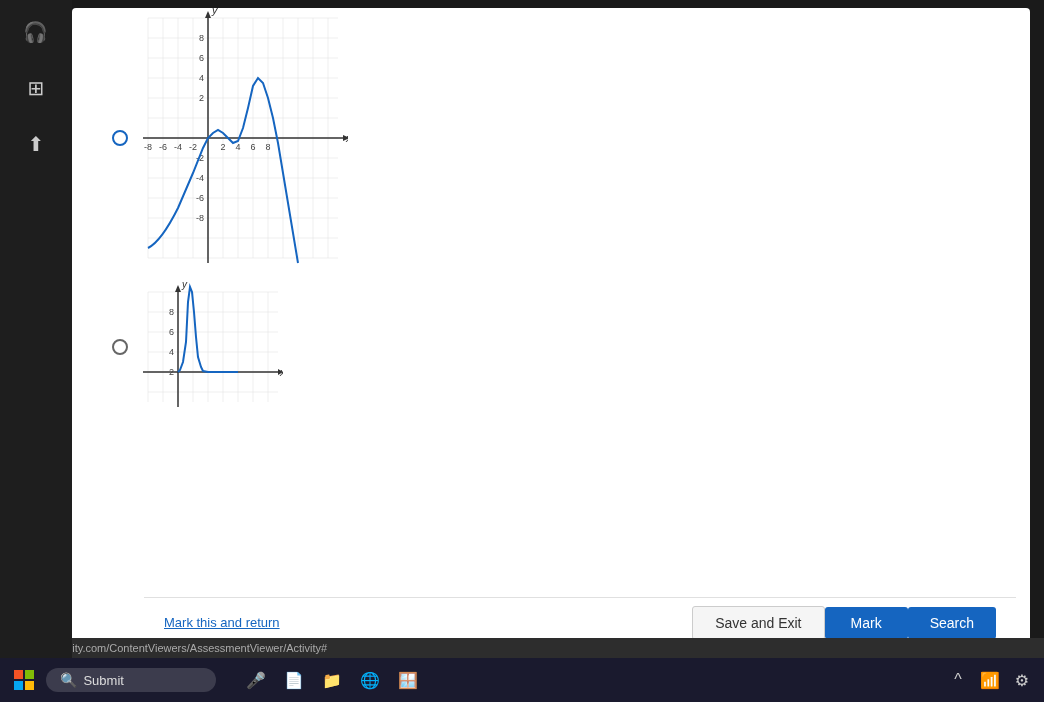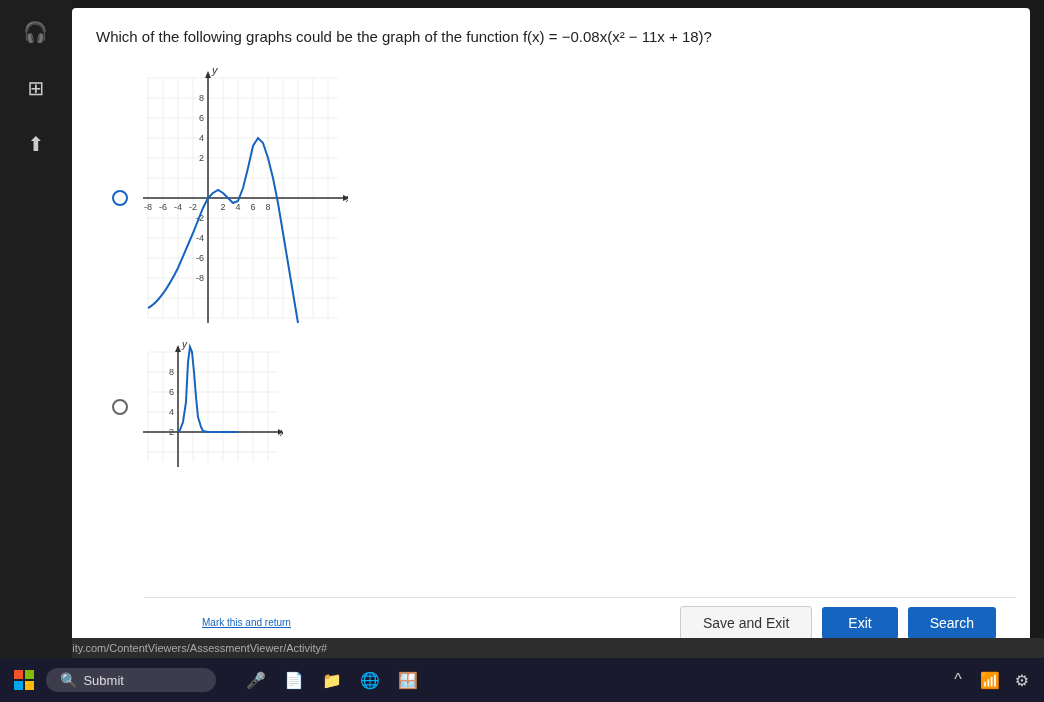--- a/index.html
+++ b/index.html
@@ -97,29 +97,28 @@
       background: #ffffff;
       border-top: 1px solid #e0e0e0;
       display: flex;
       align-items: center;
       justify-content: space-between;
       padding: 0 20px;
     }
 
     .mark-link {
       color: #1565c0;
-      font-size: 10px;
+      font-size: 13px;
       text-decoration: underline;
       cursor: pointer;
-      margin-left: 38px;
     }
 
     .btn-group {
       display: flex;
-      gap: 10px;
+      gap: 0;
       align-items: center;
     }
 
     .btn-save-exit {
       padding: 8px 22px;
       border: 1px solid #ccc;
       background: #f5f5f5;
       font-size: 14px;
       color: #333;
       cursor: pointer;
@@ -279,23 +278,20 @@
   <div class="sidebar-icon">
     ⊞
   </div>
   <div class="sidebar-icon">
     ⬆
   </div>
 </div>
 
 <div class="main-content">
 
-  <div class="question-area">
-    <span class="question-text">Which of the following graphs could be the graph of the function f(x) = −0.08x(x² − 11x + 18)?</span>
-  </div>
 
   <div class="graphs-area">
 
     <div class="graph-option">
       <div class="radio-btn" style="border-color:#1565c0; background: white;">
       </div>
 
       <svg class="graph-svg" width="210" height="260" viewBox="0 0 210 260">
 
         <line class="grid-line" x1="10" y1="10" x2="10" y2="250"></line>
@@ -436,21 +432,21 @@
              L 100,90
           "></path>
       </svg>
     </div>
   </div>
 
   <div class="bottom-bar">
     <a class="mark-link">Mark this and return</a>
     <div class="btn-group">
       <button class="btn-save-exit">Save and Exit</button>
-      <button class="btn-next">Exit</button>
+      <button class="btn-next">Mark</button>
       <button class="btn-submit">Search</button>
     </div>
   </div>
 </div>
 
 <div class="url-bar">
   <span class="url-text">learn.edgenuity.com/ContentViewers/AssessmentViewer/Activity#</span>
 </div>
 
 <div class="taskbar">

